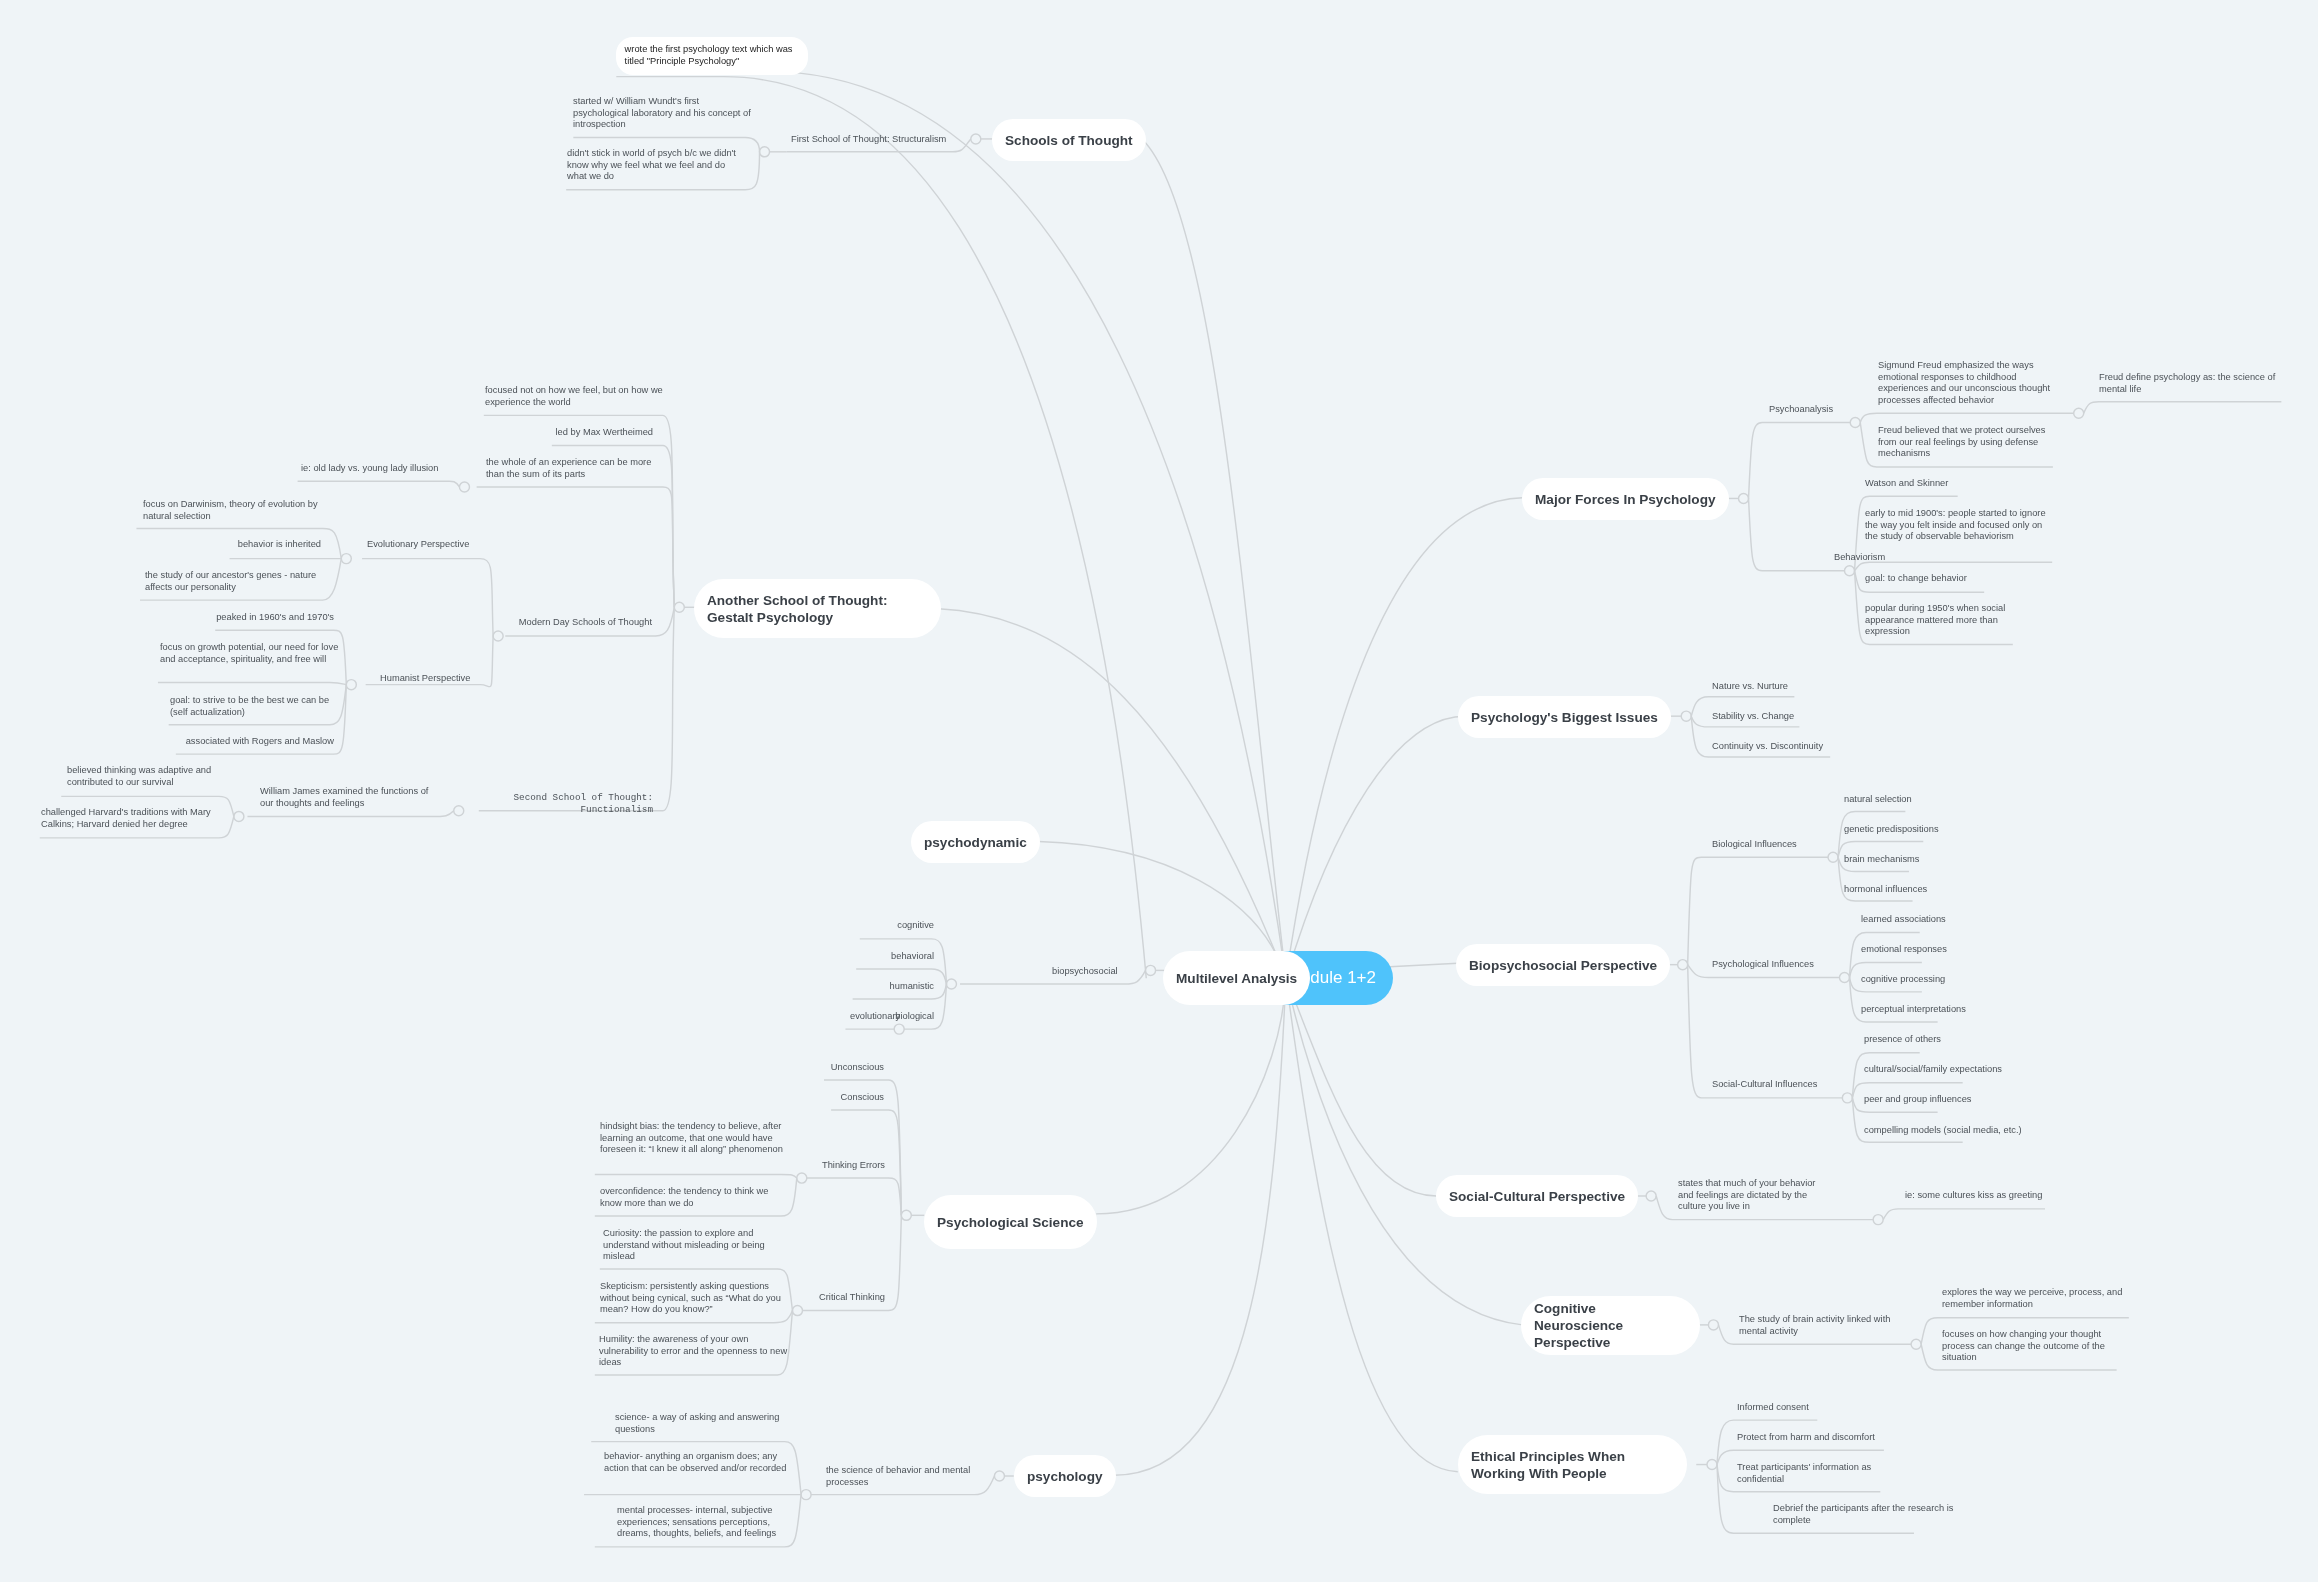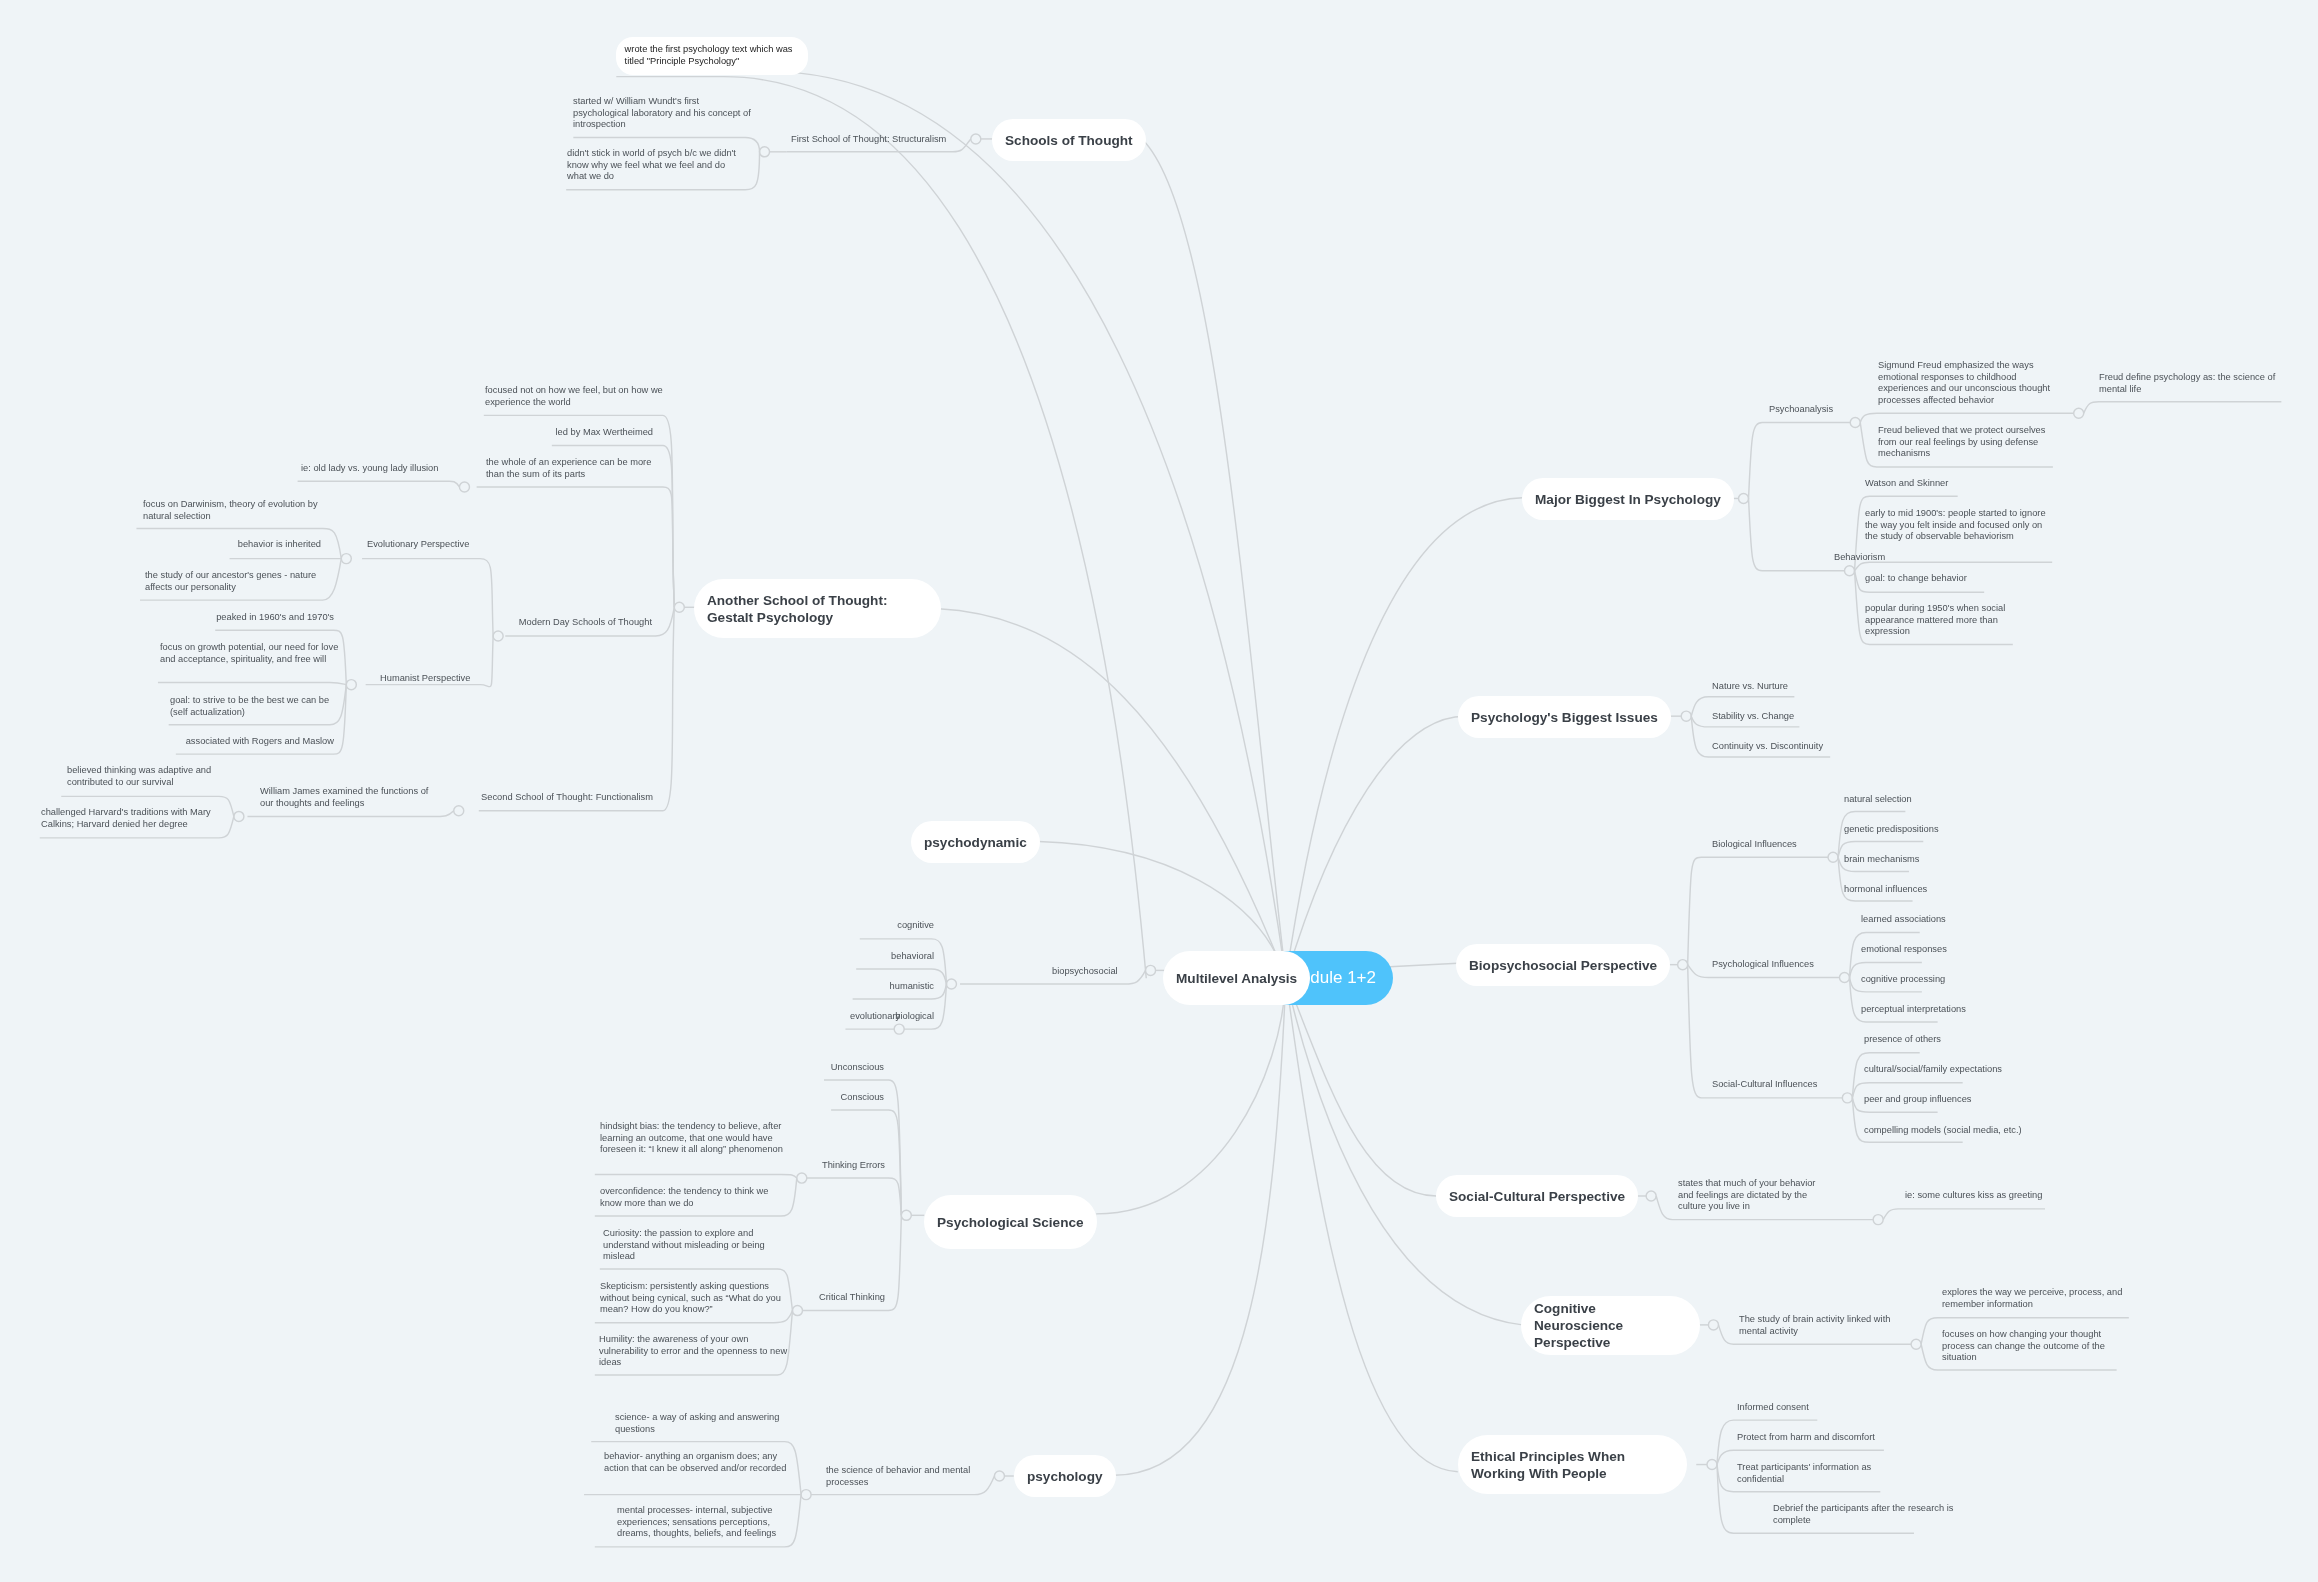--- a/index.html
+++ b/index.html
@@ -207,21 +207,21 @@
 <div class="leaf r" style="left:501px;top:617px;width:151px;">Modern Day Schools of Thought</div>
 <div class="leaf" style="left:367px;top:539px;">Evolutionary Perspective</div>
 <div class="leaf" style="left:143px;top:499px;width:179px;">focus on Darwinism, theory of evolution by natural selection</div>
 <div class="leaf r" style="left:215px;top:539px;width:106px;">behavior is inherited</div>
 <div class="leaf" style="left:145px;top:570px;width:179px;">the study of our ancestor's genes - nature affects our personality</div>
 <div class="leaf" style="left:380px;top:673px;">Humanist Perspective</div>
 <div class="leaf r" style="left:186px;top:612px;width:148px;">peaked in 1960's and 1970's</div>
 <div class="leaf" style="left:160px;top:642px;width:179px;">focus on growth potential, our need for love and acceptance, spirituality, and free will</div>
 <div class="leaf" style="left:170px;top:695px;width:179px;">goal: to strive to be the best we can be (self actualization)</div>
 <div class="leaf r" style="left:172px;top:736px;width:162px;">associated with Rogers and Maslow</div>
-<div class="leaf r" style="left:466px;top:792px;width:187px;">Second School of Thought: Functionalism</div>
+<div class="leaf r" style="left:466px;top:792px;width:187px;font-family:Liberation Mono, monospace;">Second School of Thought: Functionalism</div>
 <div class="leaf" style="left:260px;top:786px;width:179px;">William James examined the functions of our thoughts and feelings</div>
 <div class="leaf" style="left:67px;top:765px;width:165px;">believed thinking was adaptive and contributed to our survival</div>
 <div class="leaf" style="left:41px;top:807px;width:186px;">challenged Harvard's traditions with Mary Calkins; Harvard denied her degree</div>
 
 <div class="topic" style="left:911px;top:821px;height:42px;">
   <span>psychodynamic</span>
 </div>
 
 <div class="topic" style="left:1163px;top:951px;height:54px;">
   <span>Multilevel Analysis</span>
@@ -248,21 +248,21 @@
 
 <div class="topic" style="left:1014px;top:1455px;height:42px;">
   <span>psychology</span>
 </div>
 <div class="leaf" style="left:826px;top:1465px;width:158px;">the science of behavior and mental processes</div>
 <div class="leaf" style="left:615px;top:1412px;width:175px;">science- a way of asking and answering questions</div>
 <div class="leaf" style="left:604px;top:1451px;width:188px;">behavior- anything an organism does; any action that can be observed and/or recorded</div>
 <div class="leaf" style="left:617px;top:1505px;width:175px;">mental processes- internal, subjective experiences; sensations perceptions, dreams, thoughts, beliefs, and feelings</div>
 
 <div class="topic" style="left:1522px;top:478px;height:42px;">
-  <span>Major Biggest In Psychology</span>
+  <span>Major Forces In Psychology</span>
 </div>
 <div class="leaf" style="left:1769px;top:404px;">Psychoanalysis</div>
 <div class="leaf" style="left:1878px;top:360px;width:183px;">Sigmund Freud emphasized the ways emotional responses to childhood experiences and our unconscious thought processes affected behavior</div>
 <div class="leaf" style="left:1878px;top:425px;width:179px;">Freud believed that we protect ourselves from our real feelings by using defense mechanisms</div>
 <div class="leaf" style="left:2099px;top:372px;width:186px;">Freud define psychology as: the science of mental life</div>
 <div class="leaf" style="left:1834px;top:552px;">Behaviorism</div>
 <div class="leaf" style="left:1865px;top:478px;">Watson and Skinner</div>
 <div class="leaf" style="left:1865px;top:508px;width:183px;">early to mid 1900's: people started to ignore the way you felt inside and focused only on the study of observable behaviorism</div>
 <div class="leaf" style="left:1865px;top:573px;">goal: to change behavior</div>
 <div class="leaf" style="left:1865px;top:603px;width:154px;">popular during 1950's when social appearance mattered more than expression</div>

